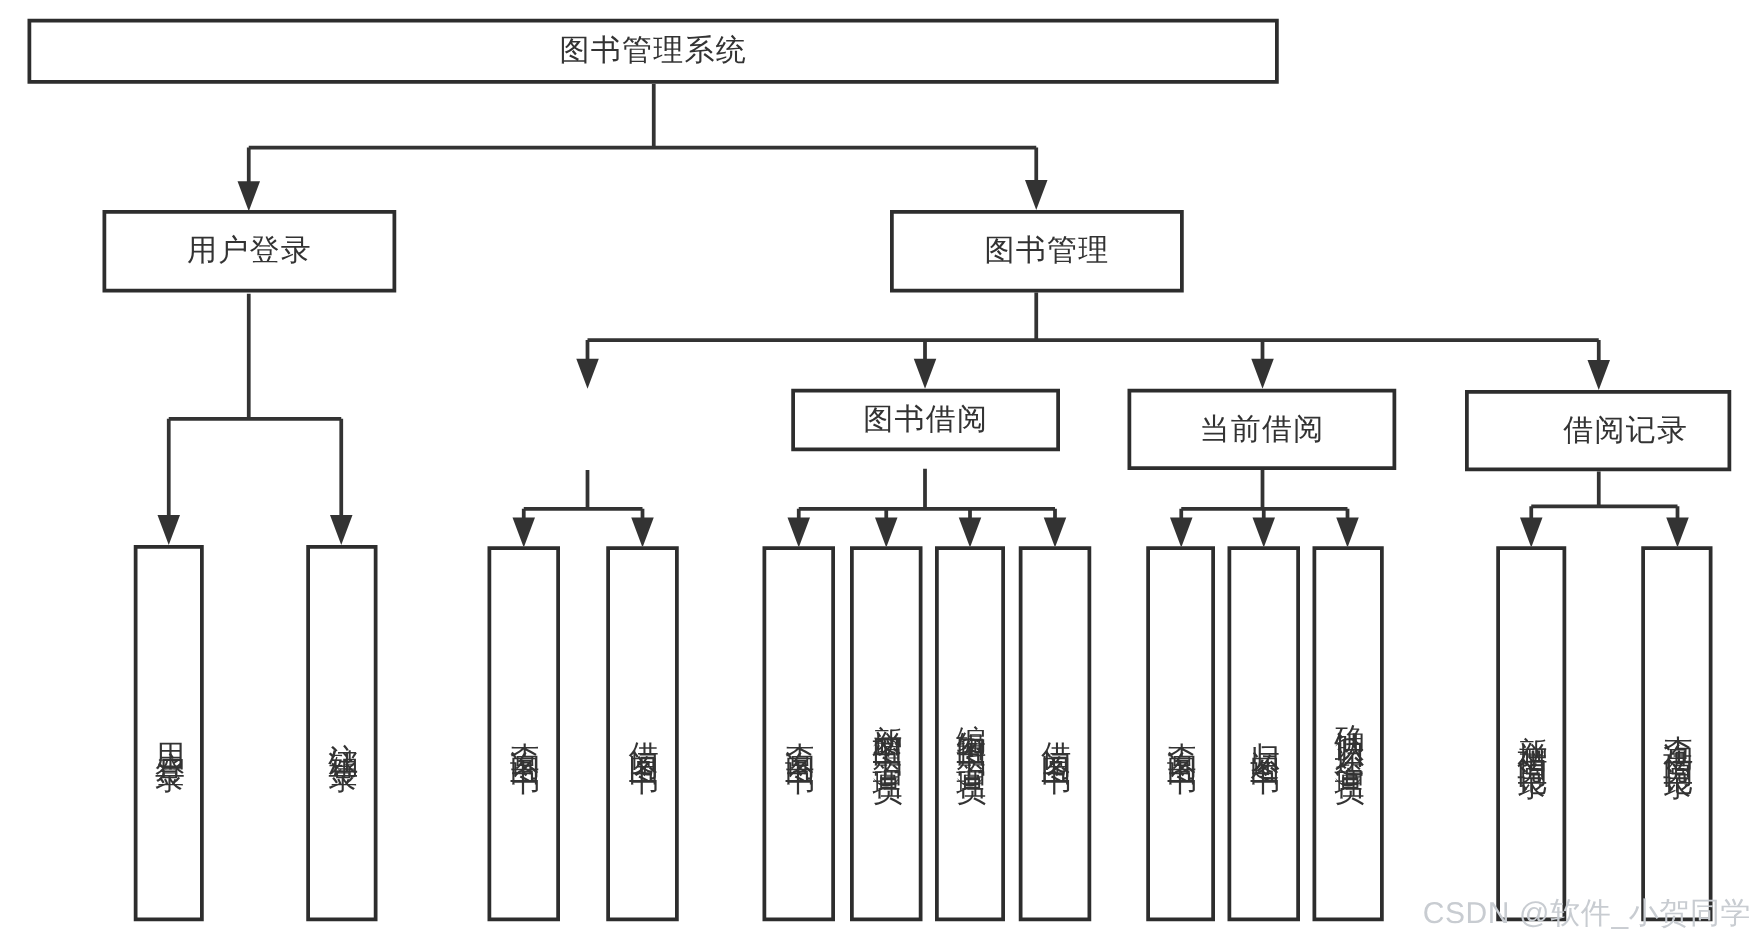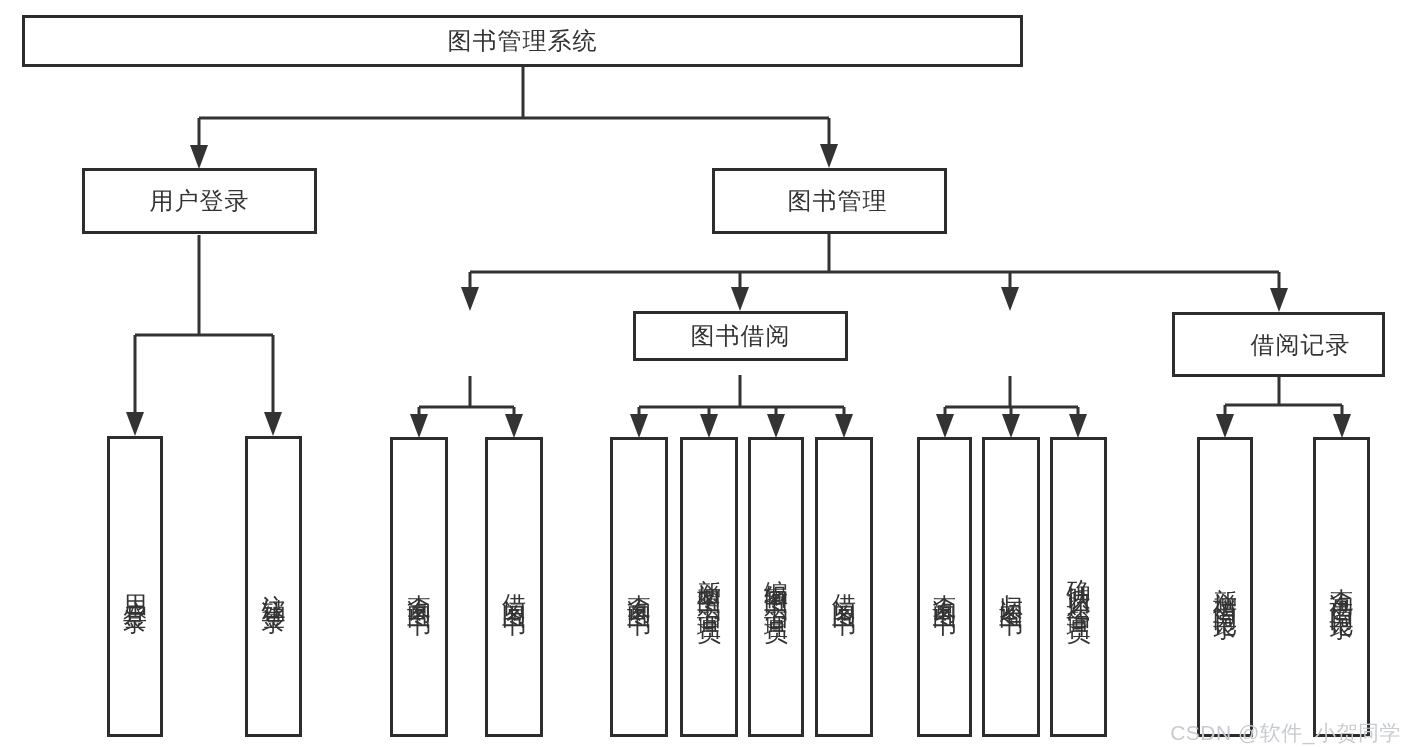--- a/index.html
+++ b/index.html
@@ -44,21 +44,21 @@
     writing-mode: vertical-rl;
     text-orientation: mixed;
     letter-spacing: 6px;
     white-space: normal;
   }
   .watermark {
     position: absolute;
     right: 4px;
     bottom: 3px;
     color: #c8ccd1;
-    font-size: 21px;
+    font-size: 24px;
     letter-spacing: 0.5px;
     line-height: 1.1;
     white-space: nowrap;
   }
 </style>
 </head>
 <body>
 
 <div class="canvas">
 
@@ -101,20 +101,21 @@
       <polygon points="1342,438 1333,414 1351,414"></polygon>
     </g>
   </svg>
 
   <div class="box h" style="left:22px; top:15px; width:1001px; height:52px;">图书管理系统</div>
 
   <div class="box h" style="left:82px; top:168px; width:235px; height:66px;">用户登录</div>
   <div class="box h" style="left:712px; top:168px; width:235px; height:66px;padding-left:16px;">图书管理</div>
 
   <div class="box h" style="left:633px; top:311px; width:215px; height:50px;">图书借阅</div>
+  <div class="box h" style="left:902px; top:311px; width:215px; height:65px;">当前借阅</div>
   <div class="box h" style="left:1172px; top:312px; width:213px; height:65px;padding-left:44px;">借阅记录</div>
 
   <div class="box v" style="left:107px; top:436px; width:56px; height:301px;">用户登录</div>
   <div class="box v" style="left:245px; top:436px; width:57px; height:301px;">注销登录</div>
 
   <div class="box v" style="left:390px; top:437px; width:58px; height:300px;">查询图书</div>
   <div class="box v" style="left:485px; top:437px; width:58px; height:300px;">借阅图书</div>
 
   <div class="box v" style="left:610px; top:437px; width:58px; height:300px;">查询图书</div>
   <div class="box v" style="left:680px; top:437px; width:58px; height:300px;">新增图书（管理员）</div>

